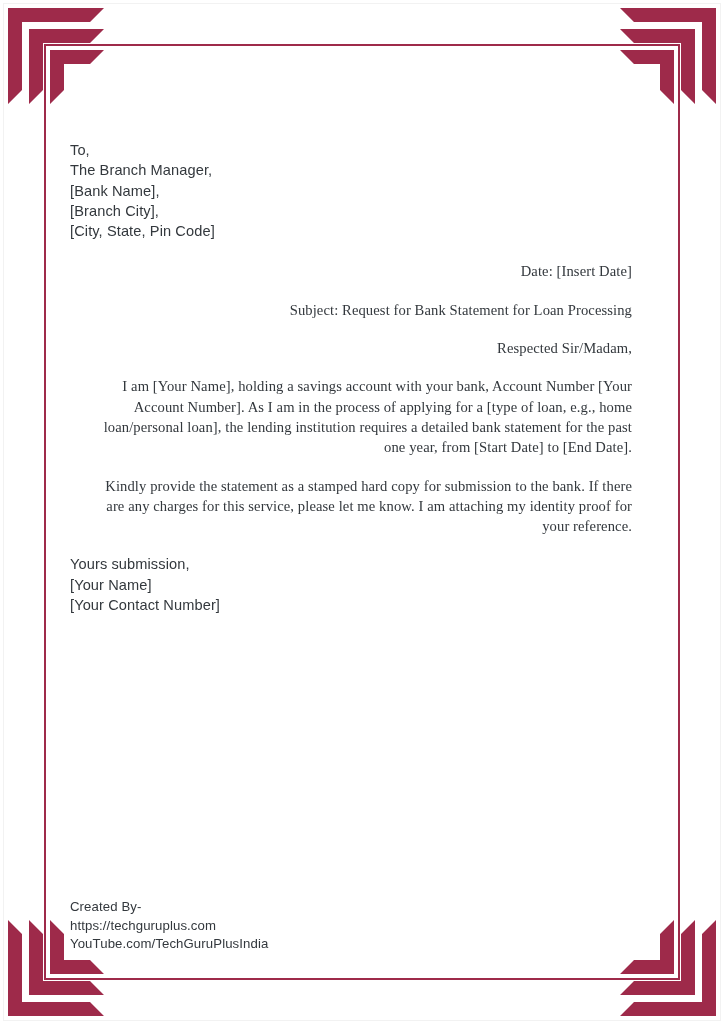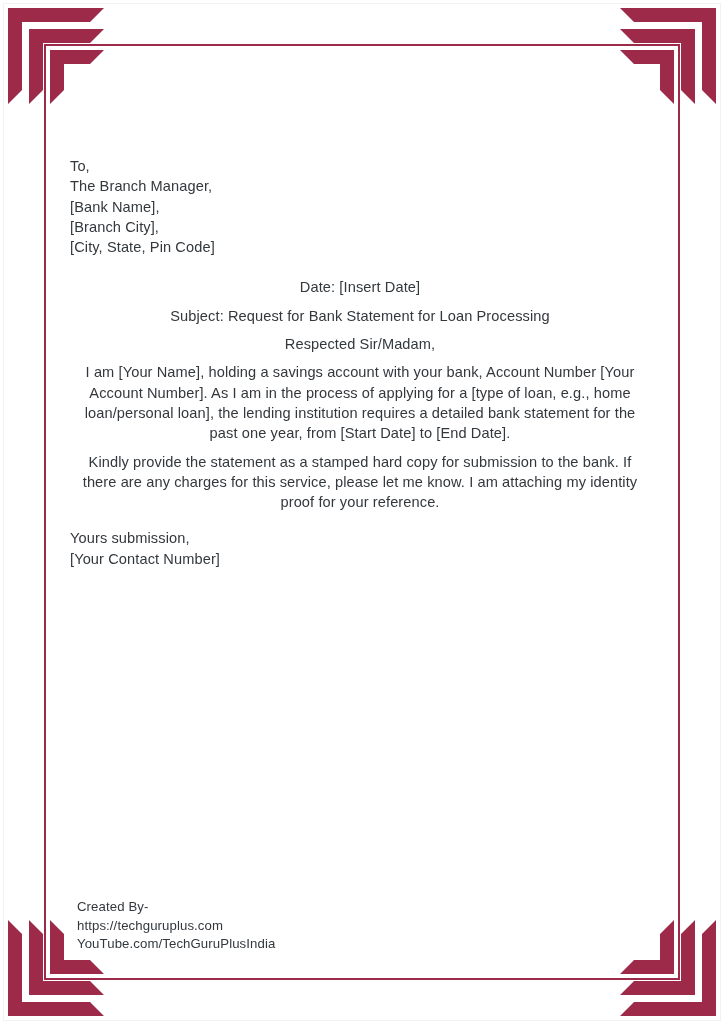--- a/index.html
+++ b/index.html
@@ -62,44 +62,44 @@
     left: 70px;
     top: 140px;
     width: 580px;
     color: #33383d;
     font-size: 14.6px;
     line-height: 20.3px;
     letter-spacing: 0.1px;
   }
 
   .block {
-    margin: 16px 0 20px 0;
+    margin: 0 0 20px 0;
   }
   .block:last-child { margin-bottom: 0; }
 
   .line {
     display: block;
     white-space: pre-wrap;
   }
 
   .para {
-    margin: 8px;
-    text-align: center;
+    margin: 18px;
+    text-align: right;
+    font-family: Liberation Serif, serif;
   }
 
   .footer {
     position: absolute;
     left: 70px;
     top: 898px;
     width: 400px;
     color: #33383d;
     font-size: 13.2px;
     line-height: 18.6px;
     letter-spacing: 0.1px;
-    margin-left: 7px;
   }
   .footer .line { display: block; }
 </style>
 </head>
 <body>
 
 <div class="page">
 
   <div class="page-edge"></div>
   <div class="frame"></div>
@@ -160,20 +160,21 @@
 
     <p class="block para">Respected Sir/Madam,</p>
 
     <p class="block para">I am [Your Name], holding a savings account with your bank, Account Number [Your Account Number]. As I am in the process of applying for a [type of loan, e.g., home loan/personal loan], the lending institution requires a detailed bank statement for the past one year, from [Start Date] to [End Date].</p>
 
     <p class="block para">Kindly provide the statement as a stamped hard copy for submission to the bank. If there are any charges for this service, please let me know. I am attaching my identity proof for your reference.</p>
 
 
     <div class="block">
       <span class="line">Yours submission,</span>
+      <span class="line">[Your Name]</span>
       <span class="line">[Your Contact Number]</span>
     </div>
 
   </div>
 
   <div class="footer">
     <span class="line">Created By-</span>
     <span class="line">https://techguruplus.com</span>
     <span class="line">YouTube.com/TechGuruPlusIndia</span>
   </div>

